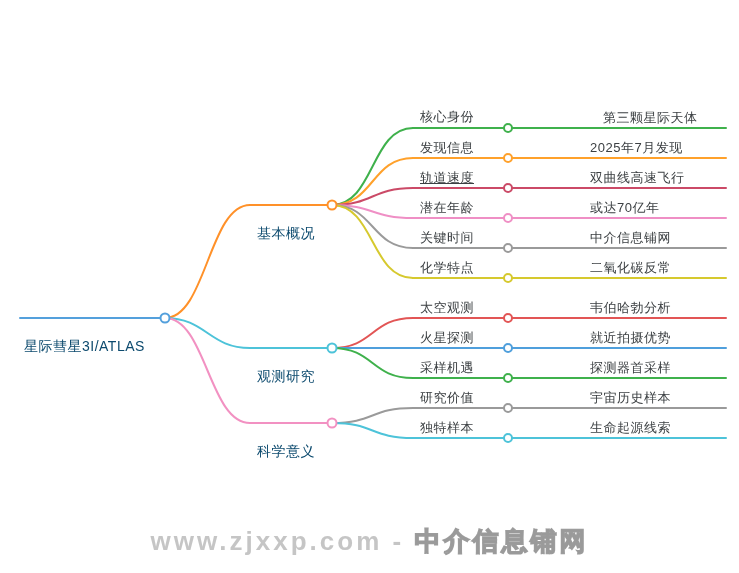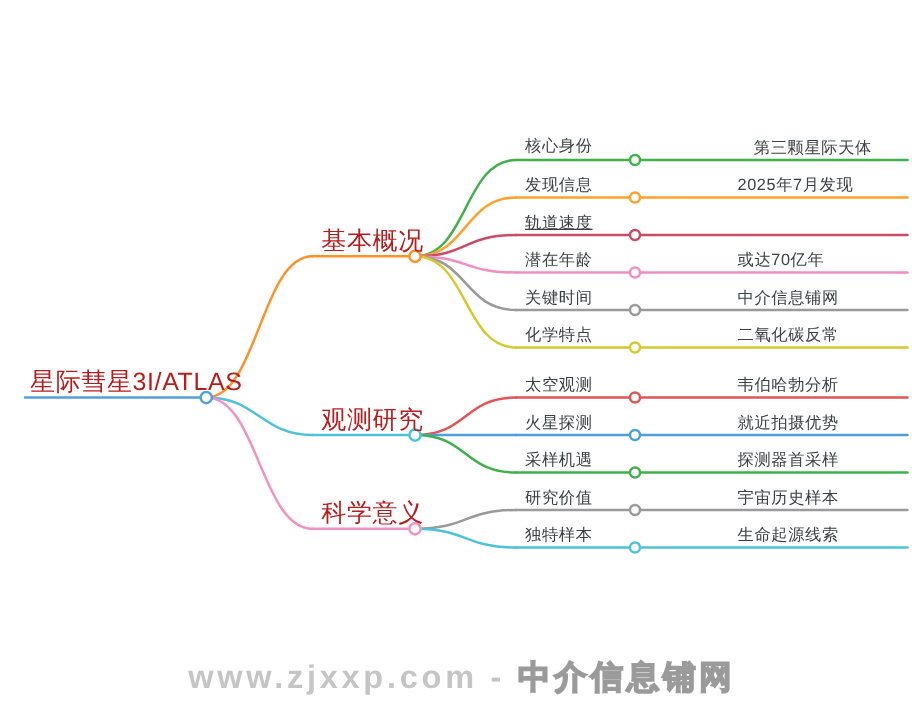--- a/index.html
+++ b/index.html
@@ -5,21 +5,21 @@
   html,body{margin:0;padding:0;background:#fff;}
   .canvas{
     position:relative;width:739px;height:573px;background:#ffffff;overflow:hidden;
     font-family:"Liberation Sans","DejaVu Sans",sans-serif;
   }
   svg.links{position:absolute;left:0;top:0;}
   .label{
     position:absolute;font-size:13px;color:#3c4043;line-height:18px;
     white-space:nowrap;letter-spacing:.5px;
   }
-  .label.lg{font-size:20px;line-height:20px;color:#b91c1c;}
+  .label.lg{font-size:14px;line-height:20px;color:#0c4a6e;margin-top:40px;}
   .watermark{
     position:absolute;top:524px;left:0;width:100%;text-align:center;
     font-size:26px;font-weight:bold;letter-spacing:3px;
     color:rgba(150,150,150,.55);
   }
   .watermark .hollow{
     color:rgba(170,170,170,.25);
     -webkit-text-stroke:1.3px rgba(140,140,140,.85);
   }
 </style>
@@ -99,20 +99,21 @@
   <div class="label" style="left:420px;top:229px;">关键时间</div>
   <div class="label" style="left:420px;top:259px;">化学特点</div>
   <div class="label" style="left:420px;top:299px;">太空观测</div>
   <div class="label" style="left:420px;top:329px;">火星探测</div>
   <div class="label" style="left:420px;top:359px;">采样机遇</div>
   <div class="label" style="left:420px;top:389px;">研究价值</div>
   <div class="label" style="left:420px;top:419px;">独特样本</div>
 
   <div class="label" style="left:590px;top:109px;margin-left:13px;">第三颗星际天体</div>
   <div class="label" style="left:590px;top:139px;">2025年7月发现</div>
+  <div class="label" style="left:590px;top:169px;">双曲线高速飞行</div>
   <div class="label" style="left:590px;top:199px;">或达70亿年</div>
   <div class="label" style="left:590px;top:229px;">中介信息铺网</div>
   <div class="label" style="left:590px;top:259px;">二氧化碳反常</div>
   <div class="label" style="left:590px;top:299px;">韦伯哈勃分析</div>
   <div class="label" style="left:590px;top:329px;">就近拍摄优势</div>
   <div class="label" style="left:590px;top:359px;">探测器首采样</div>
   <div class="label" style="left:590px;top:389px;">宇宙历史样本</div>
   <div class="label" style="left:590px;top:419px;">生命起源线索</div>
 
   <div class="watermark">

